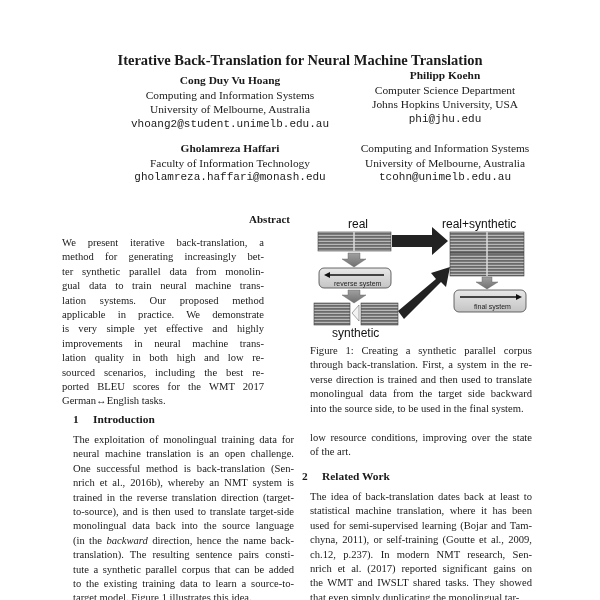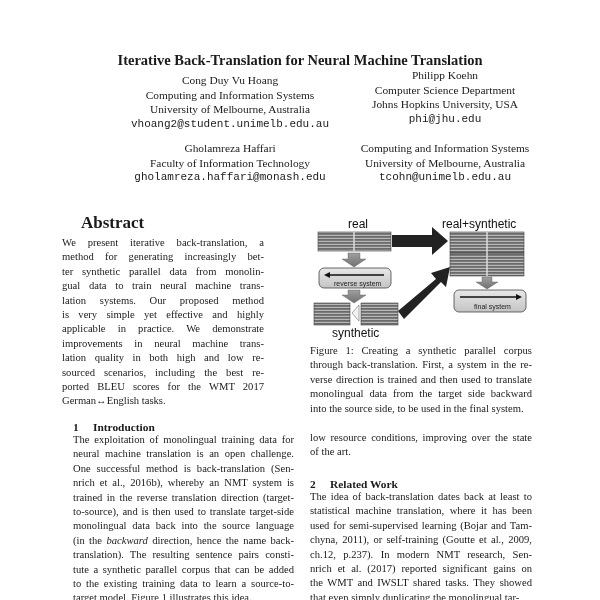--- a/index.html
+++ b/index.html
@@ -1,26 +1,26 @@
 <!DOCTYPE html>
 <html><head>
 <meta charset="utf-8">
 <style>
   html, body { margin:0; padding:0; background:#fff; }
   body { width:600px; height:600px; overflow:hidden; position:relative;
          font-family:"Liberation Serif", "DejaVu Serif", serif; color:#1a1a1a; }
   .abs { position:absolute; }
   .title { left:0; width:600px; top:52px; text-align:center; font-weight:bold; font-size:14.5px; }
   .author { position:absolute; text-align:center; font-size:11.4px; line-height:14.5px; width:270px; }
-  .author .name { font-weight:normal;text-align:center; }
+  .author .name { font-weight:bold;text-align:center; }
   .author .mail { font-family:"Liberation Mono","DejaVu Sans Mono",monospace; font-size:11px; }
   .col { position:absolute; font-size:10.6px; line-height:14.4px; text-align:justify; }
-  .abstract-h { position:absolute; left:81px; width:220px; top:213px; text-align:left; font-weight:bold; font-size:17px; }
+  .abstract-h { position:absolute; left:70px; width:220px; top:213px; text-align:right; font-weight:bold; font-size:11px; }
   .abstract { left:62px; width:202px; top:236px; text-align:justify; }
-  .sec-h { position:absolute; font-weight:bold; font-size:11.4px;margin-top:8px; }
+  .sec-h { position:absolute; font-weight:bold; font-size:11.4px; }
   .sec-h .num { display:inline-block; width:20px; }
   .line { display:block; text-align:justify; text-align-last:justify; white-space:nowrap; }
   .line.last { text-align-last:left; }
   .fig { position:absolute; left:312px; top:215px; width:240px; height:125px; }
   .fig-label { font-family:"Liberation Sans","DejaVu Sans",sans-serif; font-size:12px; fill:#111; }
   .fig-small { font-family:"Liberation Sans","DejaVu Sans",sans-serif; font-size:7px; fill:#222; }
 </style>
 </head>
 <body>
 
@@ -49,22 +49,22 @@
   <div class="mail">tcohn@unimelb.edu.au</div>
 </div>
 
 <div class="abstract-h">Abstract</div>
 <div class="col abstract" id="abstract-body">
     <span class="line">We present iterative back-translation, a</span>
     <span class="line">method for generating increasingly bet-</span>
     <span class="line">ter synthetic parallel data from monolin-</span>
     <span class="line">gual data to train neural machine trans-</span>
     <span class="line">lation systems.  Our proposed method</span>
+    <span class="line">applicable in practice.  We demonstrate</span>
     <span class="line">is very simple yet effective and highly</span>
-    <span class="line">applicable in practice.  We demonstrate</span>
     <span class="line">improvements in neural machine trans-</span>
     <span class="line">lation quality in both high and low re-</span>
     <span class="line">sourced scenarios, including the best re-</span>
     <span class="line">ported BLEU scores for the WMT 2017</span>
     <span class="line last">German↔English tasks.</span>
   </div>
 
 <div class="sec-h" style="left:73px; top:413px;">
   <span class="num">1</span><span>Introduction</span>
 </div>
@@ -142,21 +142,21 @@
     <span class="line">verse direction is trained and then used to translate</span>
     <span class="line">monolingual data from the target side backward</span>
     <span class="line last">into the source side, to be used in the final system.</span>
   </div>
 
 <div class="col" id="right-cont" style="left:310px; top:431px; width:222px;">
     <span class="line">low resource conditions, improving over the state</span>
     <span class="line last">of the art.</span>
   </div>
 
-<div class="sec-h" style="left:310px; top:470px;">
+<div class="sec-h" style="left:302px; top:470px;">
   <span class="num">2</span><span>Related Work</span>
 </div>
 <div class="col" id="related-body" style="left:310px; top:490px; width:222px;">
     <span class="line">The idea of back-translation dates back at least to</span>
     <span class="line">statistical machine translation, where it has been</span>
     <span class="line">used for semi-supervised learning (Bojar and Tam-</span>
     <span class="line">chyna, 2011), or self-training (Goutte et al., 2009,</span>
     <span class="line">ch.12, p.237).  In modern NMT research, Sen-</span>
     <span class="line">nrich et al. (2017) reported significant gains on</span>
     <span class="line">the WMT and IWSLT shared tasks. They showed</span>

